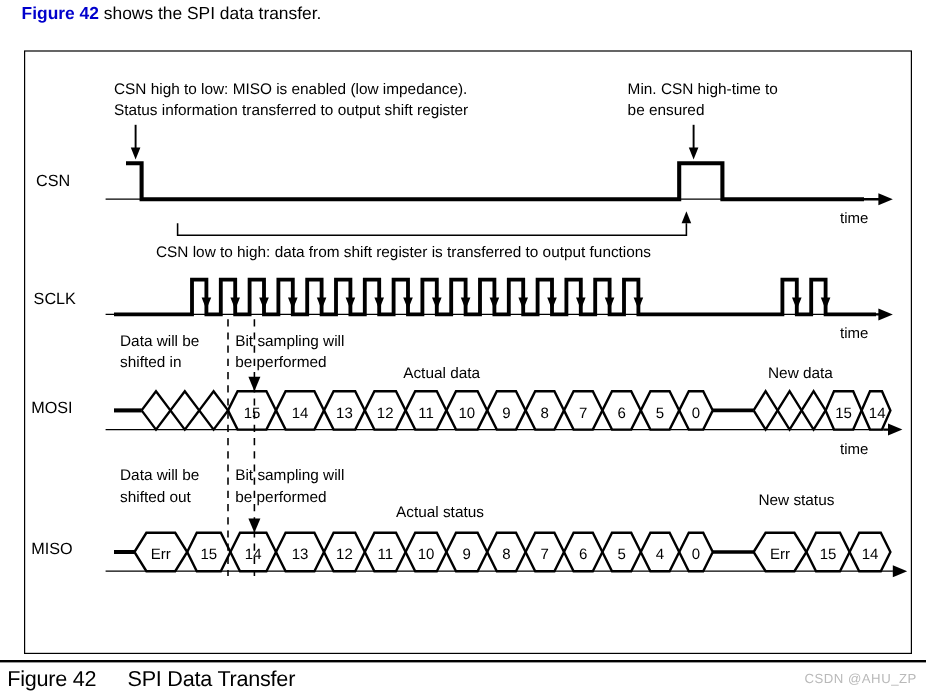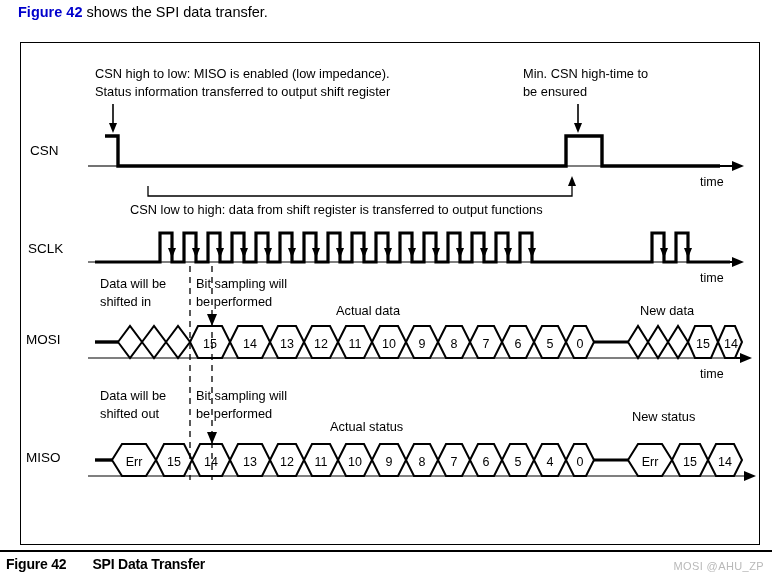--- a/index.html
+++ b/index.html
@@ -7,21 +7,21 @@
        font-family:"Liberation Sans",sans-serif;color:#000;}
 
   .intro{position:absolute;left:18px;top:4px;font-size:14.5px;white-space:nowrap;}
   .intro .figref{color:#0000cc;font-weight:bold;}
 
   .figbox{position:absolute;left:20px;top:42px;width:740px;height:503px;
           border:1.6px solid #000;background:#fff;box-sizing:border-box;}
 
   .svgwrap{position:absolute;left:0;top:0;width:772px;height:579px;}
 
-  .caption{position:absolute;left:6px;top:556px;font-size:14px;font-weight:bold;
+  .caption{position:absolute;left:6px;top:556px;font-size:18px;font-weight:normal;
            letter-spacing:-0.2px;white-space:nowrap;}
   .caption .ctitle{margin-left:26px;}
   .rule{position:absolute;left:0;top:550px;width:772px;height:2px;background:#000;}
   .watermark{position:absolute;right:8px;top:560px;font-size:11px;color:#b9b9b9;
              letter-spacing:0.4px;white-space:nowrap;}
 
   svg text{font-family:"Liberation Sans",sans-serif;}
   .lbl{font-size:13.5px;}
   .ann{font-size:12.8px;}
   .cellnum{font-size:12.5px;}
@@ -272,13 +272,13 @@
 
   <polygon points="212,326 207,314 217,314" fill="#000"></polygon>
   <polygon points="212,444 207,432 217,432" fill="#000"></polygon>
 
 </svg>
 
 <div class="rule"></div>
 <div class="caption">
   <span>Figure 42</span><span class="ctitle">SPI Data Transfer</span>
 </div>
-<div class="watermark">MOSI @AHU_ZP</div>
+<div class="watermark">CSDN @AHU_ZP</div>
 
 </body></html>

